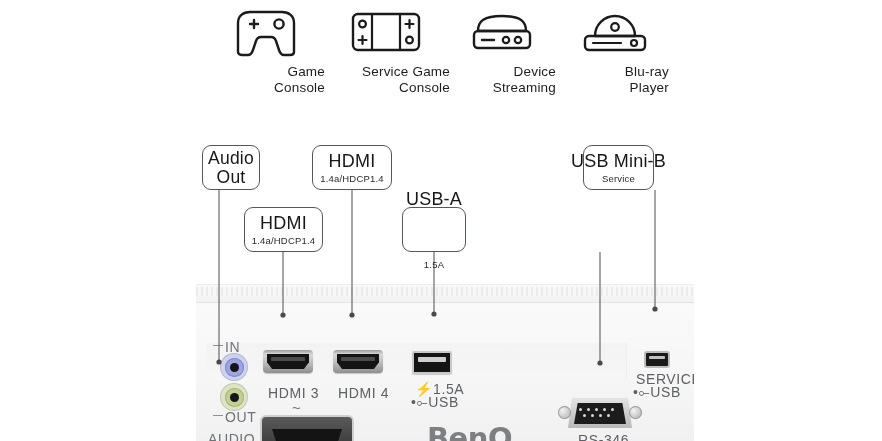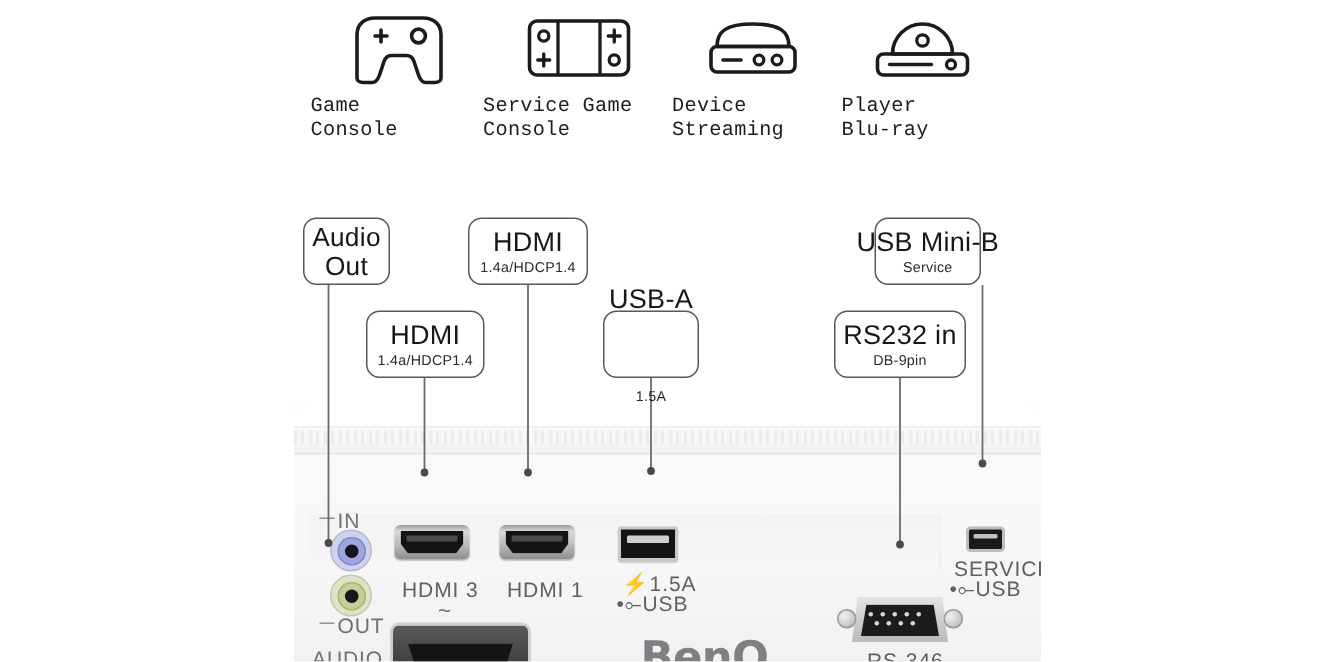--- a/index.html
+++ b/index.html
@@ -8,21 +8,21 @@
     background:#ffffff;
     font-family:"Liberation Sans", sans-serif;
     color:#231f20;
     overflow:hidden;
     position:relative;
   }
   .stage{position:absolute;inset:0;}
 
   
   .device-row{position:absolute;left:0;top:0;width:882px;height:100px;}
-  .device{position:absolute;text-align:left;font-family:Liberation Mono, monospace;}
+  .device{position:absolute;text-align:right;}
   .device .glyph{height:52px;display:flex;align-items:center;justify-content:center;}
   .device .cap{
     font-size:13.5px;line-height:16px;color:#1d1d1d;
     letter-spacing:.2px;margin-top:6px;
   }
   .device .cap span{display:block;}
 
   
   .callout{
     position:absolute;
@@ -243,22 +243,22 @@
       <div class="glyph">
         <svg width="76" height="50" viewBox="0 0 76 50">
           <path d="M18 29 A20 20 0 0 1 58 29 Z" fill="none" stroke="#1b1b1b" stroke-width="2.4" stroke-linejoin="round"></path>
           <circle cx="38" cy="20" r="3.8" fill="none" stroke="#1b1b1b" stroke-width="2.2"></circle>
           <rect x="8" y="29" width="60" height="14" rx="4" fill="none" stroke="#1b1b1b" stroke-width="2.4"></rect>
           <line x1="16" y1="36" x2="44" y2="36" stroke="#1b1b1b" stroke-width="2.2" stroke-linecap="round"></line>
           <circle cx="57" cy="36" r="3" fill="none" stroke="#1b1b1b" stroke-width="2.2"></circle>
         </svg>
       </div>
       <div class="cap">
+        <span>Blu-ray</span>
         <span>Player</span>
-        <span>Blu-ray</span>
       </div>
     </div>
   </div>
 
   <svg class="leaders">
     <g stroke="#6a6a6a" stroke-width="1.2" fill="none">
 
       <path d="M219 190 L219 362"></path>
 
       <path d="M352 190 L352 315"></path>
@@ -294,24 +294,20 @@
   <div class="callout" style="left:244px;top:207px;width:79px;height:45px;">
     <div class="t1">HDMI</div>
     <div class="t2">1.4a/HDCP1.4</div>
   </div>
 
   <div class="callout" style="left:402px;top:207px;width:64px;height:45px;gap:48px;">
     <div class="t1">USB-A</div>
     <div class="t2">1.5A</div>
   </div>
 
-  <div class="callout" style="left:556px;top:207px;width:88px;height:45px;">
-    <div class="t1">RS232 in</div>
-    <div class="t2">DB-9pin</div>
-  </div>
 
   <div class="callout" style="left:583px;top:145px;width:71px;height:45px;">
     <div class="t1">USB Mini-B</div>
     <div class="t2">Service</div>
   </div>
 
   <div class="projector">
     <div class="proj-top">
       <div class="proj-curve"></div>
     </div>
@@ -332,21 +328,21 @@
       <div class="tick" style="left:17px;top:42px;width:10px;height:1px;"></div>
       <div class="silk" style="left:29px;top:36px;">IN</div>
       <div class="tick" style="left:17px;top:112px;width:10px;height:1px;"></div>
       <div class="silk" style="left:29px;top:106px;">OUT</div>
       <div class="silk" style="left:12px;top:128px;">AUDIO</div>
 
       <div class="hdmi" style="left:67px;top:47px;"></div>
       <div class="silk mid" style="left:72px;top:82px;">HDMI 3</div>
 
       <div class="hdmi" style="left:137px;top:47px;"></div>
-      <div class="silk mid" style="left:142px;top:82px;">HDMI 1</div>
+      <div class="silk mid" style="left:142px;top:82px;">HDMI 4</div>
 
       <div class="usba" style="left:216px;top:48px;"></div>
       <div class="silk mid" style="left:219px;top:78px;">
         <span>⚡</span><span>1.5A</span>
       </div>
       <div class="silk mid" style="left:215px;top:91px;">
         <span>•⟜</span><span>USB</span>
       </div>
 
       <div class="usbmini" style="left:448px;top:48px;"></div>

